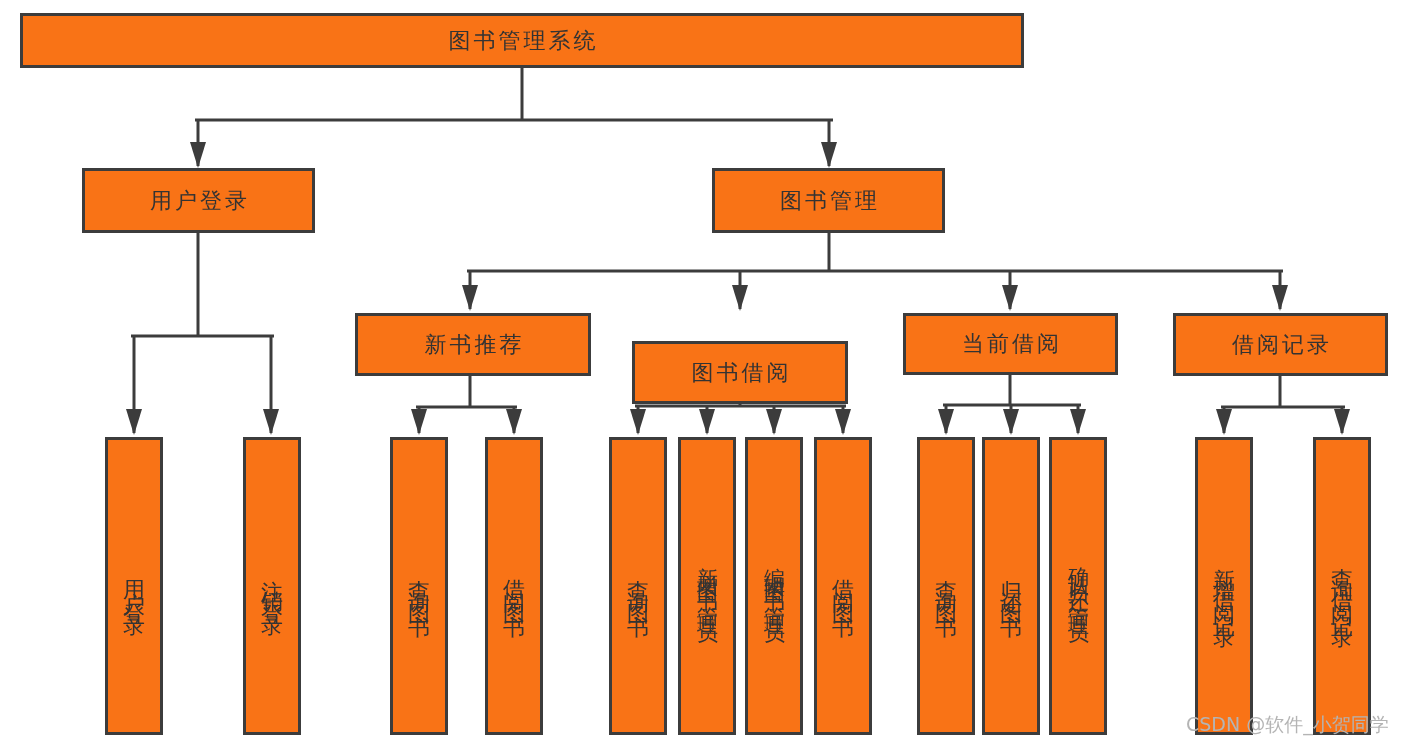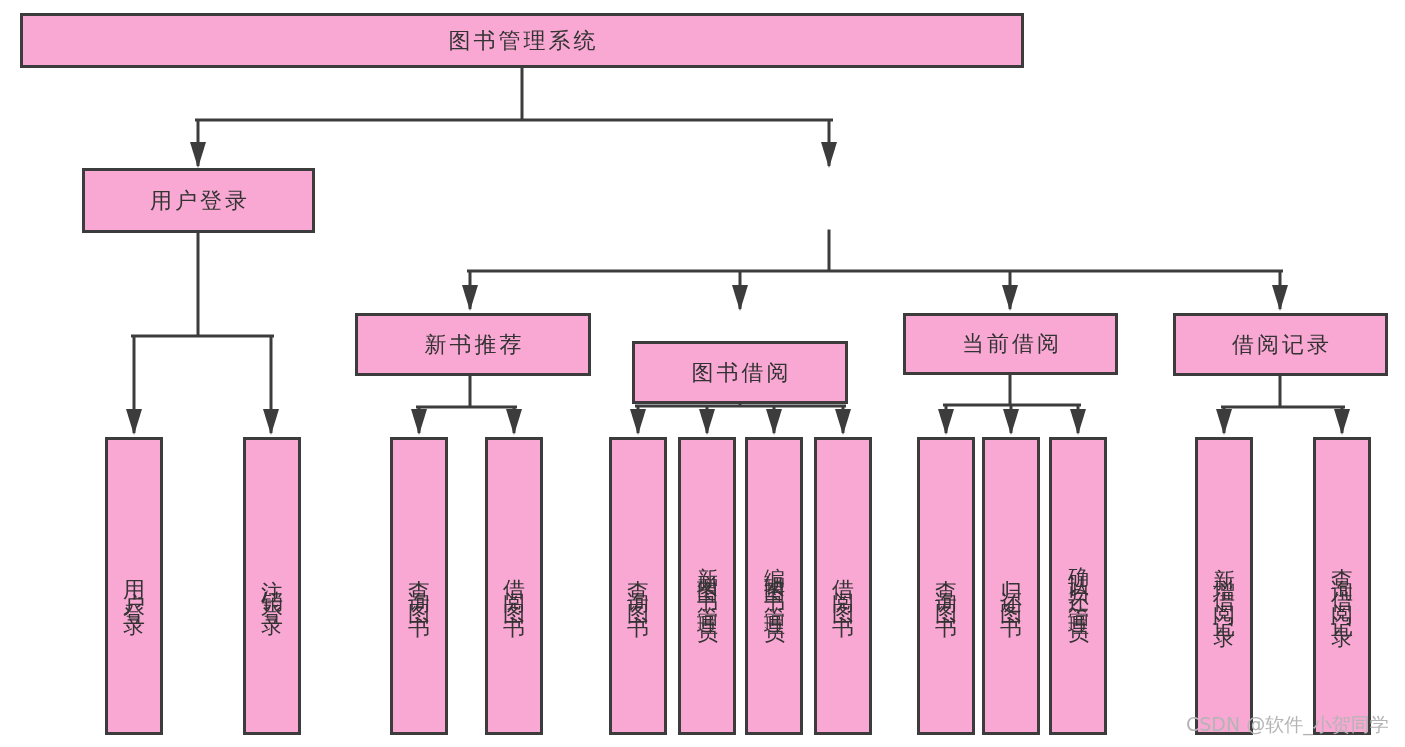--- a/index.html
+++ b/index.html
@@ -9,21 +9,21 @@
     height: 747px;
     background: #ffffff;
     font-family: "DejaVu Sans", "Liberation Sans", sans-serif;
     overflow: hidden;
   }
   #wires { position: absolute; left: 0; top: 0; width: 1405px; height: 747px; }
   .box {
     position: absolute;
     box-sizing: border-box;
     border: 3px solid #3c3c3c;
-    background: #f9a8d4;
+    background: #f97316;
     display: flex;
     align-items: center;
     justify-content: center;
     color: #333333;
   }
   .h-label { font-size: 22px; letter-spacing: 3px; text-indent: 3px; white-space: nowrap; }
   .v-label {
     writing-mode: vertical-rl;
     text-orientation: mixed;
     font-size: 22px;
@@ -111,20 +111,23 @@
     <line class="ln" x1="1342" y1="407" x2="1342" y2="433" marker-end="url(#arrow)"></line>
   </svg>
 
   <div class="box" id="n-root">
     <span class="h-label">图书管理系统</span>
   </div>
 
   <div class="box" id="n-user-login">
     <span class="h-label">用户登录</span>
   </div>
+  <div class="box" id="n-book-mgmt">
+    <span class="h-label">图书管理</span>
+  </div>
 
   <div class="box" id="n-new-book-rec">
     <span class="h-label">新书推荐</span>
   </div>
   <div class="box" id="n-book-borrow">
     <span class="h-label">图书借阅</span>
   </div>
   <div class="box" id="n-borrow-records">
     <span class="h-label">借阅记录</span>
   </div>

